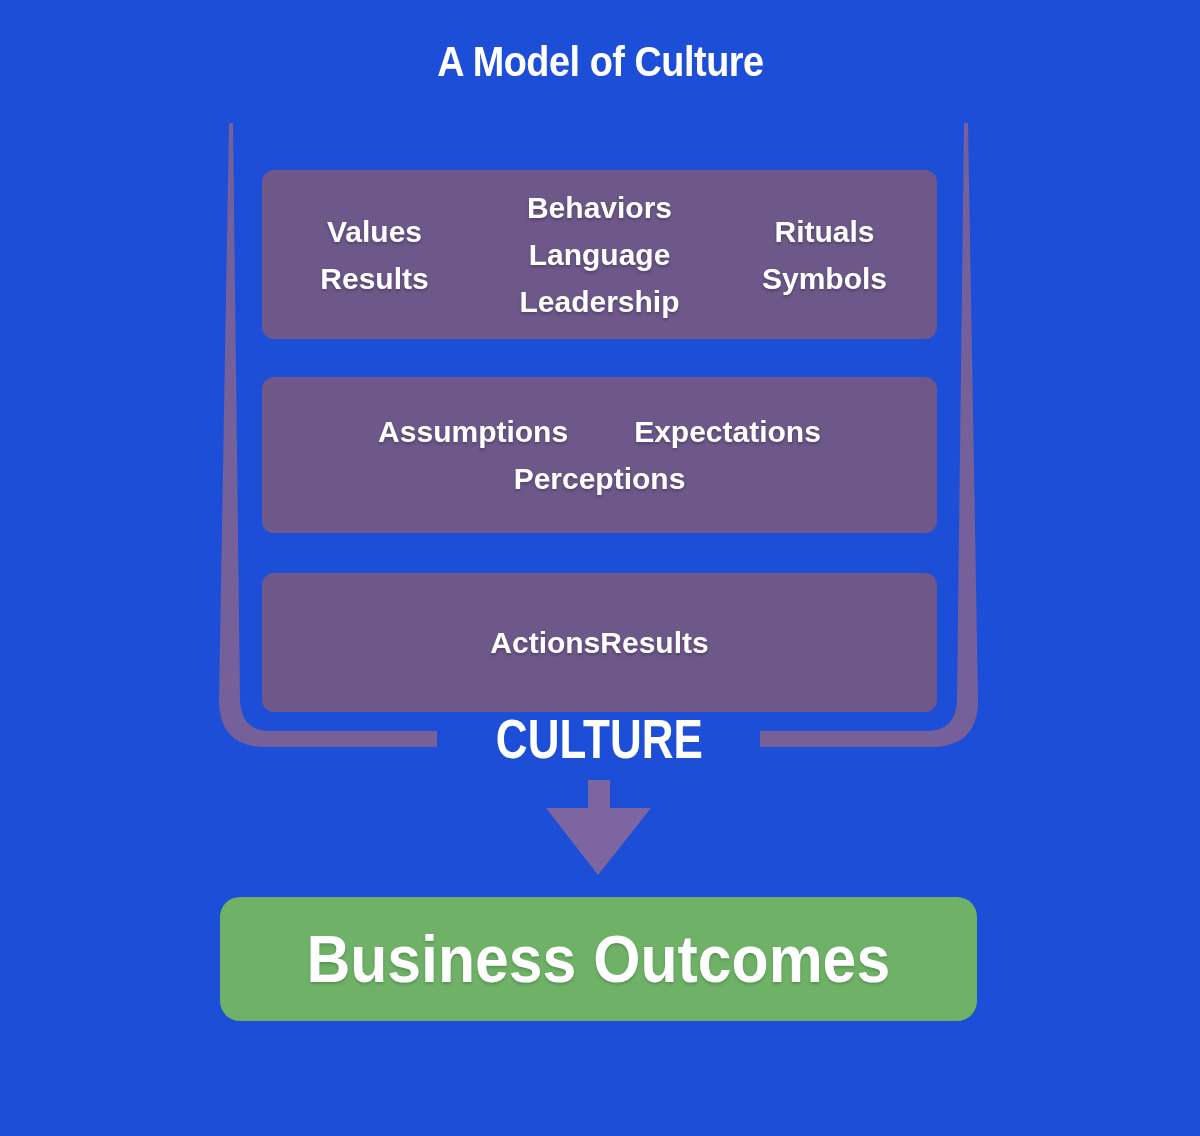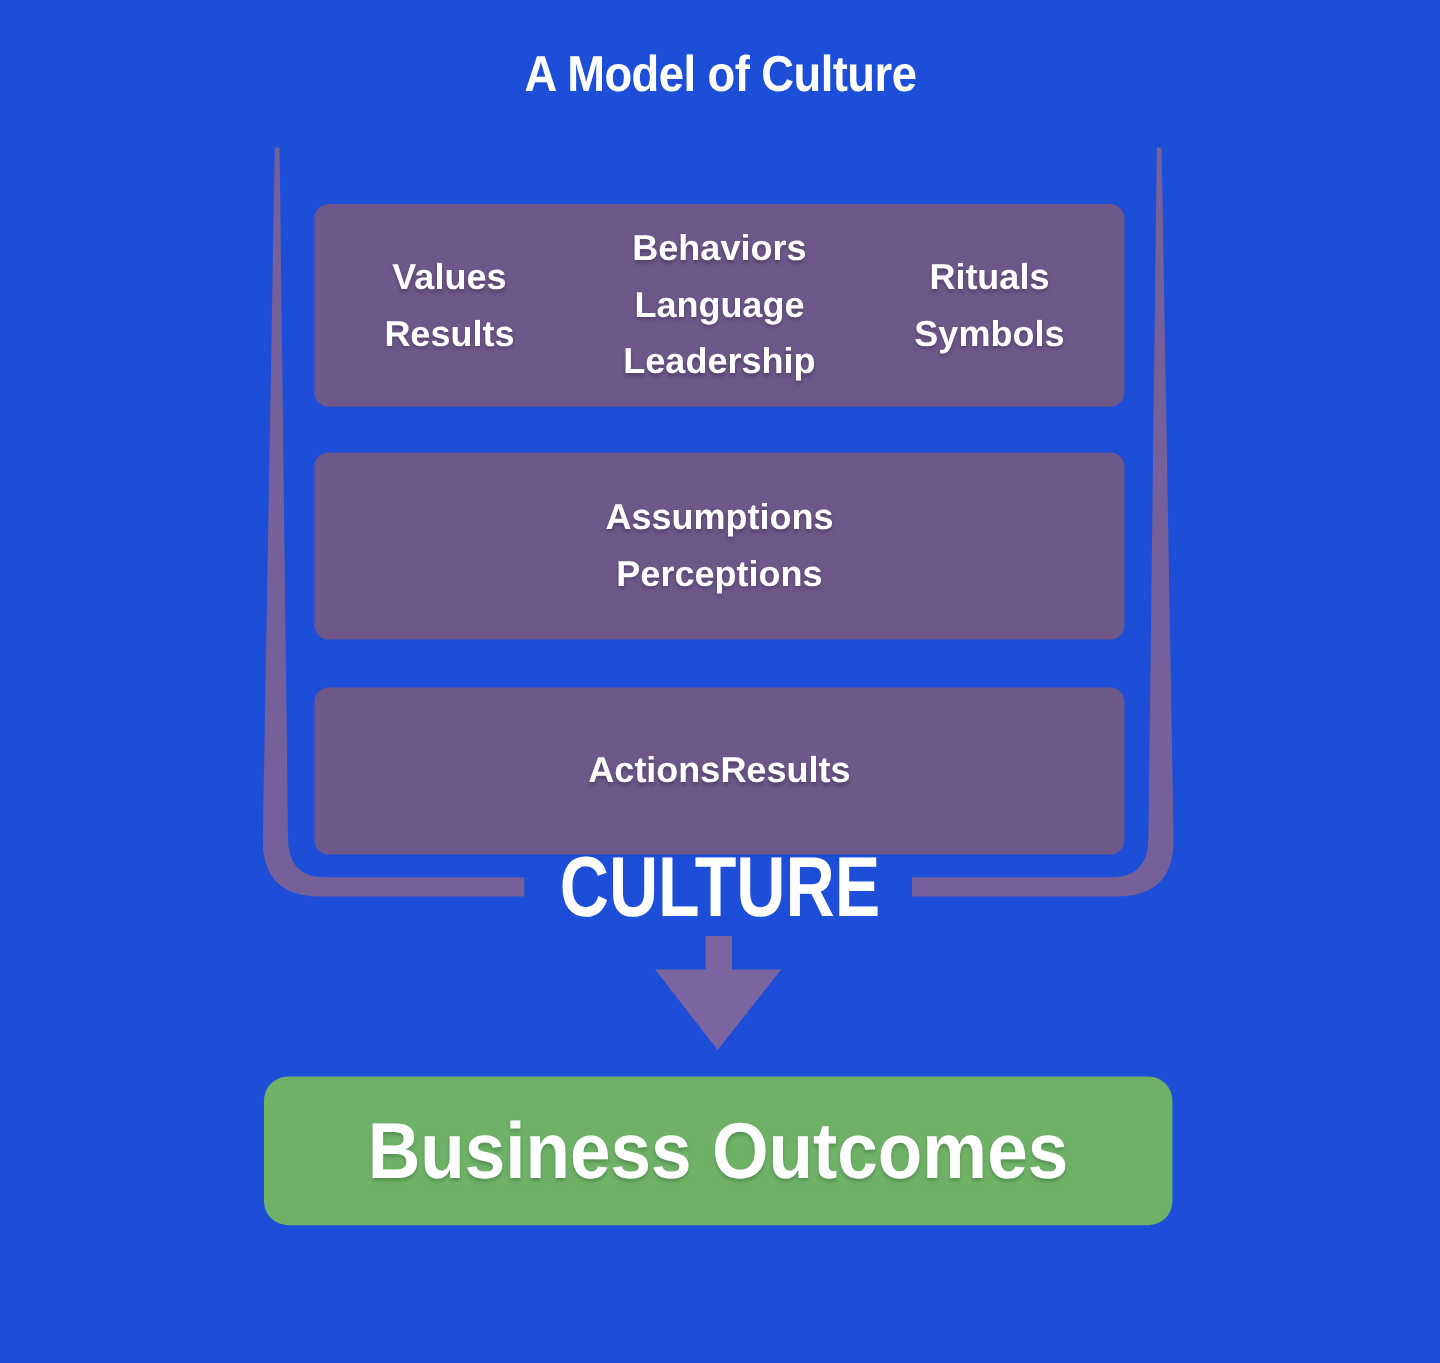--- a/index.html
+++ b/index.html
@@ -23,21 +23,21 @@
   #box-artifacts{top:130px;height:169px;}
   #box-artifacts .cols{display:flex;width:100%;align-items:center;}
   #box-artifacts .col{flex:1 1 0;display:flex;flex-direction:column;align-items:center;justify-content:center;text-align:center;}
   #box-beliefs{top:337px;height:156px;flex-direction:column;}
   #box-beliefs .row{display:flex;justify-content:center;gap:66px;}
   #box-results{top:533px;height:139px;}
   #box-results .row{display:flex;justify-content:center;width:100%;}
   .culture{
     position:absolute;left:262px;top:700px;width:675px;height:78px;
     display:flex;align-items:center;justify-content:center;
-    font-size:71px;letter-spacing:0px;
+    font-size:55px;letter-spacing:0px;
   }
   .culture span{display:inline-block;transform:scaleX(0.8);transform-origin:center;white-space:nowrap;}
   .outcome{
     position:absolute;left:220px;top:897px;width:757px;height:124px;
     background:#6FB267;border-radius:20px;
     display:flex;align-items:center;justify-content:center;
     font-size:66px;
     text-shadow:0 2px 3px rgba(40,90,45,0.35);
   }
   .outcome span{display:inline-block;transform:scaleX(0.92);transform-origin:center;white-space:nowrap;}
@@ -74,20 +74,21 @@
       <div class="col">
         <span>Rituals</span>
         <span>Symbols</span>
       </div>
     </div>
   </div>
 
   <div class="panel" id="box-beliefs">
     <div class="row">
       <span>Assumptions</span>
+      <span>Expectations</span>
     </div>
     <div class="row">
       <span>Perceptions</span>
     </div>
   </div>
 
   <div class="panel" id="box-results">
     <div class="row">
       <span>Actions</span>
       <span>Results</span>

